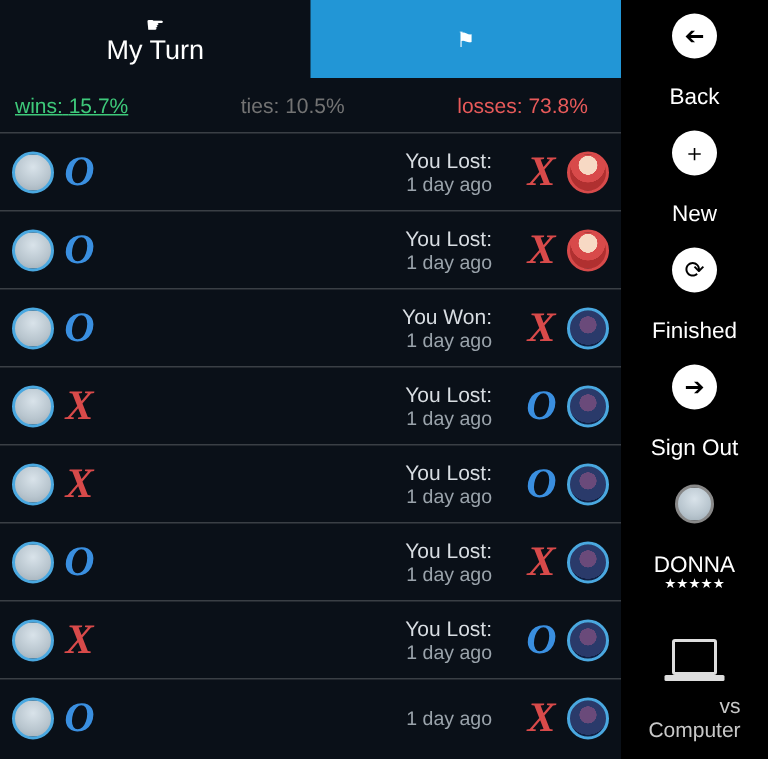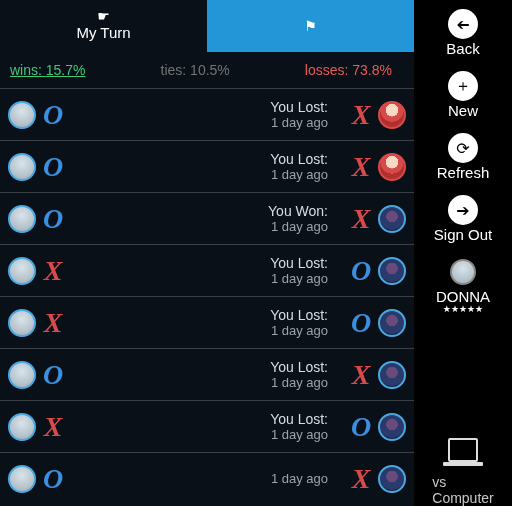--- a/index.html
+++ b/index.html
@@ -7,21 +7,21 @@
   .app { display: flex; width: 512px; height: 506px; }
   .main { flex: 1; display: flex; flex-direction: column; background: #0a1018; min-width: 0; }
   .side { width: 98px; background: #000; display: flex; flex-direction: column; align-items: center; padding-top: 4px; }
 
   
   .tabs { display: flex; height: 52px; }
   .tab { flex: 1; display: flex; flex-direction: column; align-items: center; justify-content: center; gap: 0px; cursor: pointer; }
   .tab.inactive { background: #0a1018; color: #fff; }
   .tab.active { background: #2296d6; color: #fff; }
   .tab-icon { font-size: 14px; line-height: 14px; }
-  .tab-label { font-size: 15px; line-height: 20px; text-align: center; }
+  .tab-label { font-size: 18px; line-height: 20px; text-align: center; }
 
   
   .stats { display: flex; justify-content: space-between; padding: 10px 22px 10px 10px; font-size: 14px; }
   .stat-wins { color: #3ec97a; text-decoration: underline; }
   .stat-ties { color: #737373; }
   .stat-losses { color: #e85a5a; }
 
   
   .list { flex: 1; overflow: hidden; }
   .row { display: flex; align-items: center; height: 52px; border-top: 1px solid #3a3f45; padding: 0 8px; }
@@ -37,24 +37,24 @@
   .xo.X { color: #d84a4a; }
   .mid { flex: 1; text-align: right; }
   .result { font-size: 14px; color: #d8dde2; line-height: 16px; }
   .time { font-size: 13px; color: #9aa3ab; line-height: 15px; }
 
   
   .sbtn { display: flex; flex-direction: column; align-items: center; margin: 5px 0 9px; cursor: pointer; }
   .sicon { width: 30px; height: 30px; border: 2px solid #fff; border-radius: 50%; display: flex; align-items: center; justify-content: center; font-size: 16px; color: #fff; }
   .sicon.solid { background: #fff; color: #000; border: none; }
   .sicon.nobord { border: none; font-size: 26px; }
-  .slabel { font-size: 15px; color: #fff; margin-top: 1px; }
+  .slabel { font-size: 15px; color: #fff; margin-top: 17px; }
   .stars { color: #fff; font-size: 9px; letter-spacing: 0px; margin-top: -1px; }
   .spacer { flex: 1; }
-  .vs-comp { text-align: left; color: #c8c8c8; font-size: 14px; line-height: 16px; cursor:pointer; }
+  .vs-comp { text-align: right; color: #c8c8c8; font-size: 14px; line-height: 16px; margin-bottom: 12px; cursor:pointer; }
   .laptop { width: 40px; height: 28px; margin: 0 auto 8px; position: relative; }
   .laptop::before { content: ""; position: absolute; top: 0; left: 5px; right: 5px; height: 20px; border: 2px solid #ddd; border-radius: 2px; }
   .laptop::after { content: ""; position: absolute; bottom: 0; left: 0; right: 0; height: 4px; background: #ddd; border-radius: 1px; }
 </style>
 </head>
 <body>
 
 <div class="app">
   <div class="main">
     <div class="tabs">
@@ -192,21 +192,21 @@
     <div class="sbtn">
       <span class="sicon solid" style="transform:scaleX(-1)">➔</span>
       <span class="slabel">Back</span>
     </div>
     <div class="sbtn">
       <span class="sicon solid">＋</span>
       <span class="slabel">New</span>
     </div>
     <div class="sbtn">
       <span class="sicon solid">⟳</span>
-      <span class="slabel">Refresh</span>
+      <span class="slabel">Finished</span>
     </div>
     <div class="sbtn">
       <span class="sicon solid">➔</span>
       <span class="slabel">Sign Out</span>
     </div>
     <div class="sbtn">
       <span class="sicon nobord">
           <span class="avatar" style="border-color:#888;width:26px;height:26px"></span>
         </span>
       <span class="slabel">DONNA</span>

